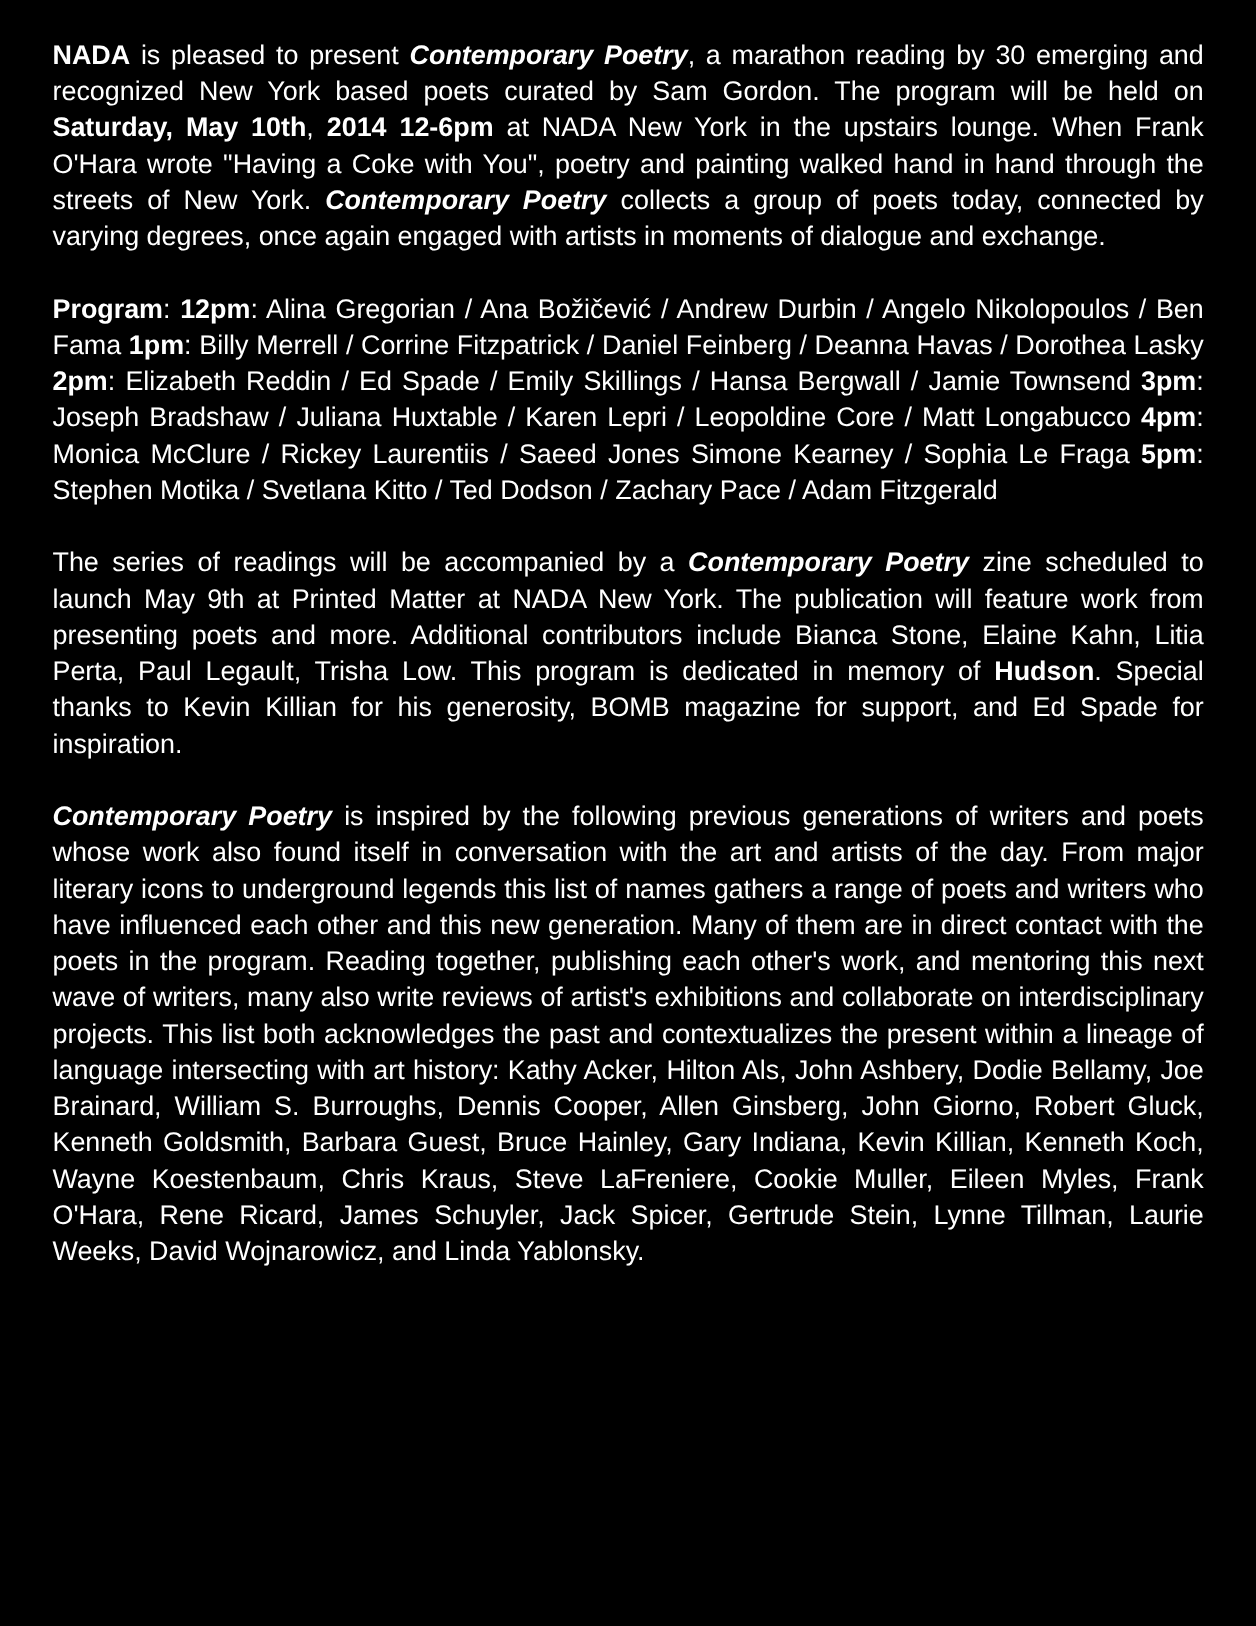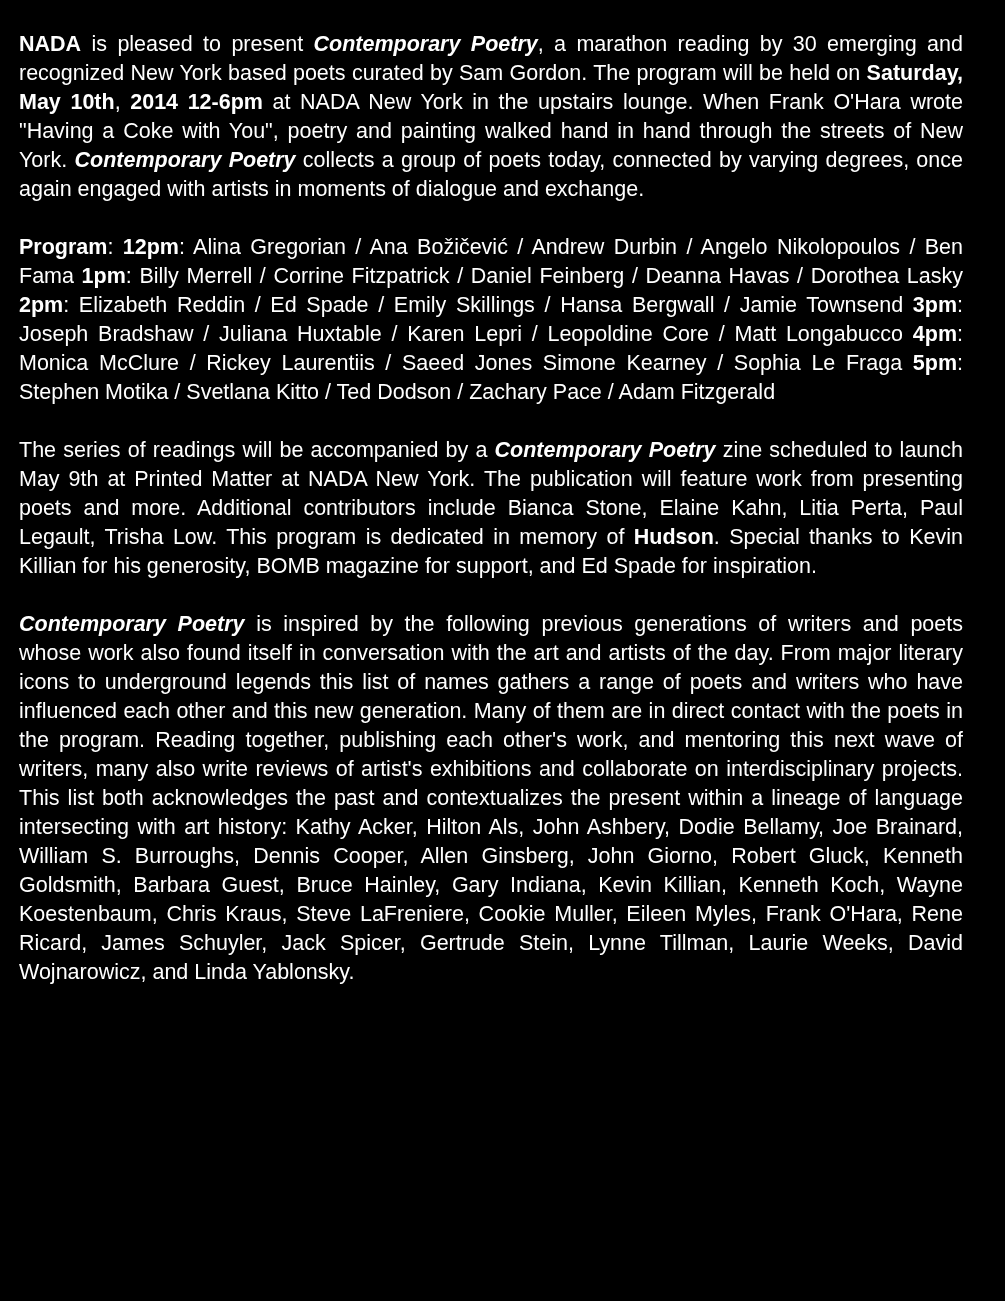--- a/index.html
+++ b/index.html
@@ -9,21 +9,21 @@
   }
   body {
     width: 1005px;
     min-height: 1301px;
     box-sizing: border-box;
   }
   .doc {
     box-sizing: border-box;
     width: 1005px;
     min-height: 1301px;
-    padding: 30px 42px 36px 19px;
+    padding: 30px 42px 36px 42px;
     background: #000000;
     color: #ffffff;
     font-family: "Liberation Sans", "DejaVu Sans", sans-serif;
     font-size: 21.5px;
     line-height: 29px;
     text-align: justify;
   }
   .para {
     margin: 0 0 29px 0;
   }

